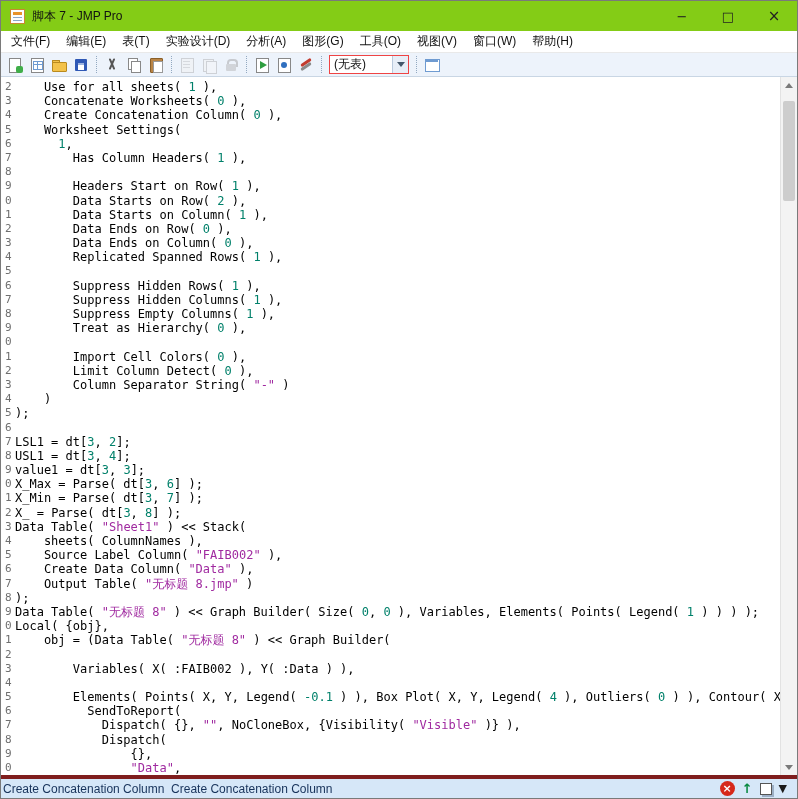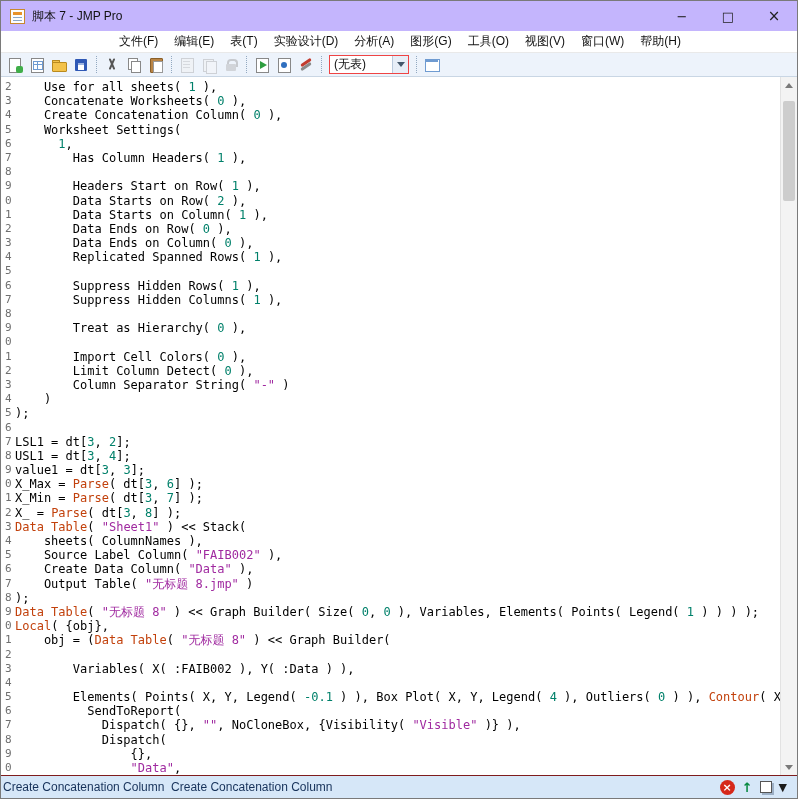--- a/index.html
+++ b/index.html
@@ -2,33 +2,33 @@
 <html><head>
 <meta charset="utf-8">
 <style>
   * { box-sizing: border-box; margin: 0; padding: 0; }
   html,body { width: 798px; height: 799px; overflow: hidden; }
   body { font-family: "Liberation Sans", "DejaVu Sans", sans-serif; background: #fff; }
 
   .window { width: 798px; height: 799px; border: 1px solid #7a7a7a; display: flex; flex-direction: column; background: #fff; }
 
   
-  .titlebar { height: 30px; flex: none; display: flex; align-items: center; background: #c4b5fd; }
+  .titlebar { height: 30px; flex: none; display: flex; align-items: center; background: #84cc16; }
   .app-icon { width: 15px; height: 15px; margin-left: 9px; background: #fdfdfd; border: 1px solid #c8882e; position: relative; flex: none; }
   .app-icon::before { content: ""; position: absolute; left: 2px; top: 2px; right: 2px; height: 3px; background: #e8922a; }
   .app-icon::after { content: ""; position: absolute; left: 2px; top: 7px; right: 2px; height: 4px;
       background: linear-gradient(#8aa7c8 0 1px, transparent 1px 3px, #8aa7c8 3px 4px); }
   .title-text { font-size: 12px; color: #111; margin-left: 7px; }
   .win-controls { margin-left: auto; display: flex; height: 100%; }
   .win-btn { width: 46px; height: 100%; display: flex; align-items: center; justify-content: center;
       font-family: "DejaVu Sans", sans-serif; font-size: 13px; color: #222; }
   .win-btn.close { font-size: 15px; }
 
   
-  .menubar { height: 22px; flex: none; display: flex; align-items: stretch; background: #fff; font-size: 12px; border-bottom: 1px solid #e9e9e9; padding-left: 2px; justify-content: center; }
+  .menubar { height: 22px; flex: none; display: flex; align-items: stretch; background: #fff; font-size: 12px; border-bottom: 1px solid #e9e9e9; padding-left: 2px; }
   .menu-item { display: flex; align-items: center; padding: 0 8px; color: #111; }
 
   
   .toolbar { height: 24px; flex: none; display: flex; align-items: center; background: #edf3fb; border-bottom: 1px solid #c9d6e4; padding: 0 3px; }
   .tbtn { width: 22px; height: 22px; display: flex; align-items: center; justify-content: center; flex: none; }
   .tbtn.dis { opacity: .45; filter: grayscale(1); }
   .tsep { width: 0; height: 17px; border-left: 1px dotted #93a9c1; margin: 0 4px; flex: none; }
 
   .ic { width: 16px; height: 16px; position: relative; flex: none; }
   .ic-newscript::before { content:""; position:absolute; left:2px; top:1px; width:10px; height:13px; background:#fff; border:1px solid #888; }
@@ -67,34 +67,34 @@
   .combo-btn { width:16px; height:100%; background:#e7eef7; border-left:1px solid #b9c9dc; display:flex; align-items:center; justify-content:center; }
   .tri-down { width:0; height:0; border-left:4px solid transparent; border-right:4px solid transparent; border-top:5px solid #44576b; }
 
   
   .editor { flex: 1 1 auto; display: flex; background: #fff; overflow: hidden; min-height: 0; }
   .code-area { flex: 1 1 auto; overflow: hidden; padding-top: 3px; font-family: "DejaVu Sans Mono", "Liberation Mono", monospace; font-size: 12px; line-height: 14.2px; }
   .cl { height: 14.2px; display: flex; white-space: pre; }
   .gut { width: 14px; flex: none; color: #6e6e6e; font-size: 11px; padding-left: 4px; overflow: hidden; }
   .ct { white-space: pre; }
   .sp-p { color: #000000; }
-  .sp-k { color: #c2410c; }
+  .sp-k { color: #000000; }
   .sp-s { color: #a02aa0; }
   .sp-n { color: #00806a; }
 
   .vscroll { width: 17px; flex: none; background: #f3f3f3; border-left: 1px solid #e2e2e2; position: relative; }
   .vs-btn { position: absolute; left: 0; right: 0; height: 16px; display: flex; align-items: center; justify-content: center; }
   .vs-btn.up { top: 0; }
   .vs-btn.down { bottom: 0; }
   .tri-up { width:0; height:0; border-left:4px solid transparent; border-right:4px solid transparent; border-bottom:5px solid #7a7a7a; }
   .tri-dn { width:0; height:0; border-left:4px solid transparent; border-right:4px solid transparent; border-top:5px solid #7a7a7a; }
   .vs-thumb { position: absolute; left: 2px; right: 2px; top: 24px; height: 100px; background: #cdcdcd; border-radius: 2px; }
 
   
-  .statusbar { height: 23px; flex: none; display: flex; align-items: center; background: #d6e7f8; border-top: 1px solid #7f1d1d; font-size: 12px; color: #17325a; padding-left: 2px; }
+  .statusbar { height: 23px; flex: none; display: flex; align-items: center; background: #d6e7f8; border-top: 4px solid #7f1d1d; font-size: 12px; color: #17325a; padding-left: 2px; }
   .status-text { white-space: pre; overflow: hidden; }
   .status-icons { margin-left: auto; display: flex; align-items: center; gap: 7px; padding-right: 10px; }
   .sic { display: flex; align-items: center; justify-content: center; }
   .sic-err { width: 15px; height: 15px; border-radius: 50%; background: #d6281a; color: #fff; font-size: 11px; font-weight: bold; font-family: "DejaVu Sans", sans-serif; }
   .sic-up { color: #0a8a43; font-weight: bold; font-size: 13px; font-family: "DejaVu Sans", sans-serif; }
   .sic-win { width: 12px; height: 12px; background: #fff; border: 1px solid #555; box-shadow: 2px 2px 0 rgba(110,130,155,.55); }
   .sic-dd { font-size: 11px; color: #1a1a1a; font-family: "DejaVu Sans", sans-serif; }
 </style>
 </head>
 <body>
@@ -191,21 +191,21 @@
         <div class="cl"><span class="gut">8</span></div>
         <div class="cl"><span class="gut">9</span><span class="ct"><span class="sp-p">        Headers Start on Row( </span><span class="sp-n">1</span><span class="sp-p"> ),</span></span></div>
         <div class="cl"><span class="gut">0</span><span class="ct"><span class="sp-p">        Data Starts on Row( </span><span class="sp-n">2</span><span class="sp-p"> ),</span></span></div>
         <div class="cl"><span class="gut">1</span><span class="ct"><span class="sp-p">        Data Starts on Column( </span><span class="sp-n">1</span><span class="sp-p"> ),</span></span></div>
         <div class="cl"><span class="gut">2</span><span class="ct"><span class="sp-p">        Data Ends on Row( </span><span class="sp-n">0</span><span class="sp-p"> ),</span></span></div>
         <div class="cl"><span class="gut">3</span><span class="ct"><span class="sp-p">        Data Ends on Column( </span><span class="sp-n">0</span><span class="sp-p"> ),</span></span></div>
         <div class="cl"><span class="gut">4</span><span class="ct"><span class="sp-p">        Replicated Spanned Rows( </span><span class="sp-n">1</span><span class="sp-p"> ),</span></span></div>
         <div class="cl"><span class="gut">5</span></div>
         <div class="cl"><span class="gut">6</span><span class="ct"><span class="sp-p">        Suppress Hidden Rows( </span><span class="sp-n">1</span><span class="sp-p"> ),</span></span></div>
         <div class="cl"><span class="gut">7</span><span class="ct"><span class="sp-p">        Suppress Hidden Columns( </span><span class="sp-n">1</span><span class="sp-p"> ),</span></span></div>
-        <div class="cl"><span class="gut">8</span></div>
+        <div class="cl"><span class="gut">8</span><span class="ct"><span class="sp-p">        Suppress Empty Columns( </span><span class="sp-n">1</span><span class="sp-p"> ),</span></span></div>
         <div class="cl"><span class="gut">9</span><span class="ct"><span class="sp-p">        Treat as Hierarchy( </span><span class="sp-n">0</span><span class="sp-p"> ),</span></span></div>
         <div class="cl"><span class="gut">0</span></div>
         <div class="cl"><span class="gut">1</span><span class="ct"><span class="sp-p">        Import Cell Colors( </span><span class="sp-n">0</span><span class="sp-p"> ),</span></span></div>
         <div class="cl"><span class="gut">2</span><span class="ct"><span class="sp-p">        Limit Column Detect( </span><span class="sp-n">0</span><span class="sp-p"> ),</span></span></div>
         <div class="cl"><span class="gut">3</span><span class="ct"><span class="sp-p">        Column Separator String( </span><span class="sp-s">"-"</span><span class="sp-p"> )</span></span></div>
         <div class="cl"><span class="gut">4</span><span class="ct"><span class="sp-p">    )</span></span></div>
         <div class="cl"><span class="gut">5</span><span class="ct"><span class="sp-p">);</span></span></div>
         <div class="cl"><span class="gut">6</span><span class="ct"></span></div>
         <div class="cl"><span class="gut">7</span><span class="ct"><span class="sp-p">LSL1 = dt[</span><span class="sp-n">3</span><span class="sp-p">, </span><span class="sp-n">2</span><span class="sp-p">];</span></span></div>
         <div class="cl"><span class="gut">8</span><span class="ct"><span class="sp-p">USL1 = dt[</span><span class="sp-n">3</span><span class="sp-p">, </span><span class="sp-n">4</span><span class="sp-p">];</span></span></div>

